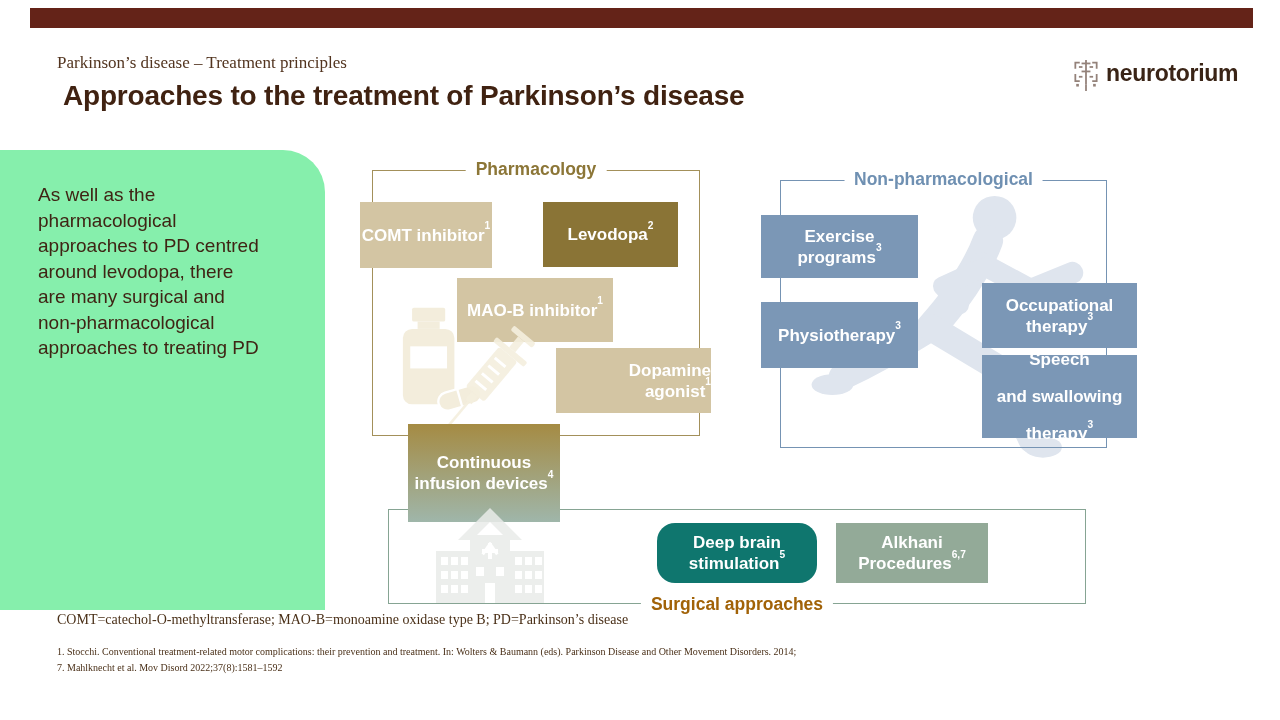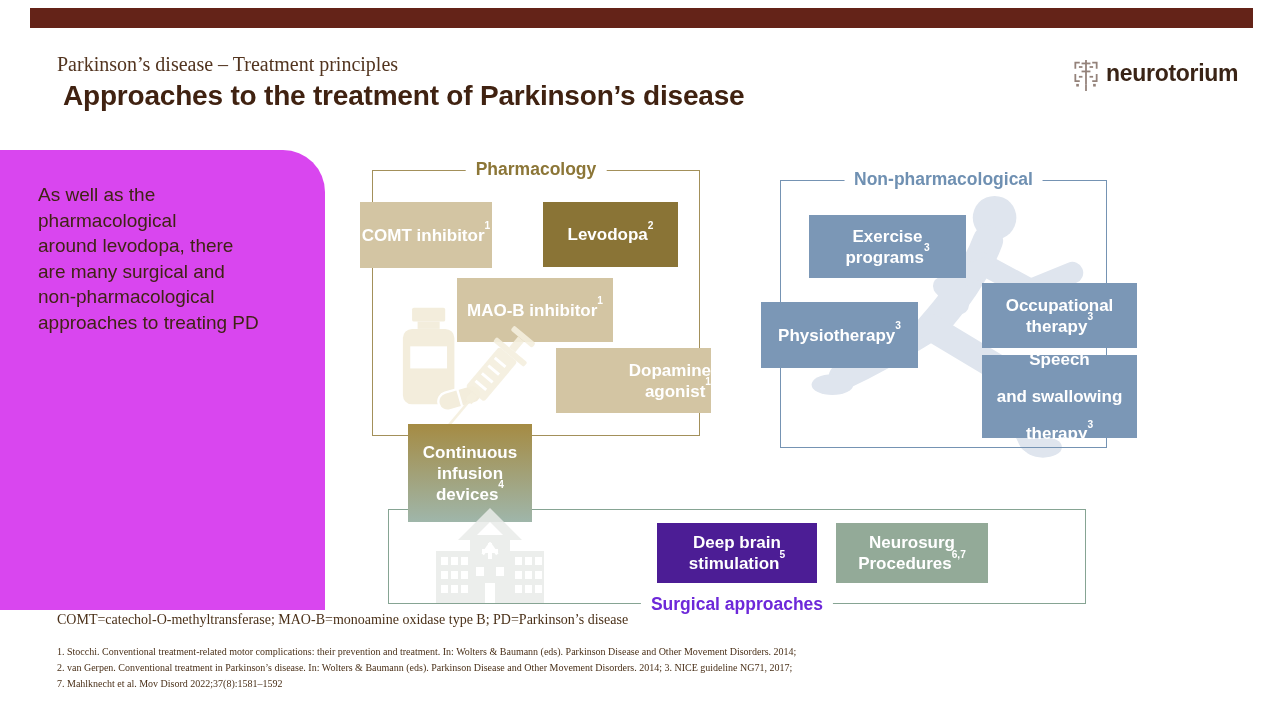--- a/index.html
+++ b/index.html
@@ -1,21 +1,21 @@
 <!DOCTYPE html>
 <html><head>
 <meta charset="utf-8">
 <style>
   html,body{margin:0;padding:0;background:#fff;}
   #slide{position:relative;width:1280px;height:720px;background:#ffffff;overflow:hidden;
          font-family:"Liberation Sans",sans-serif;}
   .abs{position:absolute;}
   
   #top-bar{left:30px;top:8px;width:1223px;height:20px;}
-  #eyebrow{left:57px;top:53px;font-family:"Liberation Serif",serif;font-size:20px;}
+  #eyebrow{left:57px;top:53px;font-family:"Liberation Serif",serif;font-size:17px;}
   #title{left:56px;top:80px;font-size:28px;font-weight:bold;letter-spacing:-0.2px;}
   #logo-icon{left:1070px;top:56px;}
   #logo-text{left:1106px;top:60px;font-size:23px;font-weight:600;letter-spacing:-0.3px;}
   
   #sidebar{left:0;top:150px;width:325px;height:460px;border-top-right-radius:42px;}
   #sidebar-text{position:absolute;left:38px;top:32px;width:262px;font-size:19px;}
   #sidebar-text .ln{line-height:25.5px;}
   
   .outline{border:1.6px solid;box-sizing:border-box;}
   .sec-title{position:absolute;left:50%;transform:translateX(-50%);background:#fff;
@@ -27,22 +27,22 @@
   #surg-outline{left:388px;top:509px;width:698px;height:95px;}
   
   .tbox{display:flex;flex-direction:column;justify-content:center;align-items:center;
         color:#fff;font-weight:bold;font-size:17px;text-align:center;}
   .tbox .ln{line-height:21px;}
   sup{font-size:0.6em;position:relative;top:-0.45em;line-height:0;}
   #box-comt{left:360px;top:202px;width:132px;height:66px;}
   #box-levodopa{left:543px;top:202px;width:135px;height:65px;}
   #box-maob{left:457px;top:278px;width:156px;height:64px;}
   #box-dopamine{left:556px;top:348px;width:155px;height:65px;align-items:flex-end;}
-  #box-infusion{left:408px;top:424px;width:124px;height:98px;}
-  #box-exercise{left:761px;top:215px;width:157px;height:63px;margin-left:48px;}
+  #box-infusion{left:408px;top:424px;width:152px;height:98px;}
+  #box-exercise{left:761px;top:215px;width:157px;height:63px;}
   #box-physio{left:761px;top:302px;width:157px;height:66px;text-align:center;}
   #box-occupational{left:982px;top:283px;width:155px;height:65px;}
   #box-speech{left:982px;top:355px;width:155px;height:83px;gap:16px;}
   #box-dbs{left:657px;top:523px;width:160px;height:60px;}
   #box-lesional{left:836px;top:523px;width:152px;height:60px;}
   
   #runner-icon{left:790px;top:195px;}
   #bottle-icon{left:390px;top:306px;}
   #syringe-icon{left:420px;top:318px;}
   #hospital-icon{left:432px;top:505px;opacity:0.85;}
@@ -74,24 +74,25 @@
       <path d="M10 11 H14"></path>
       <path d="M22 11 H26"></path>
       <path d="M10 22 H14"></path>
       <path d="M22 22 H26"></path>
     </g>
     <rect x="7" y="30" width="3" height="3" fill="currentColor"></rect>
     <rect x="26" y="30" width="3" height="3" fill="currentColor"></rect>
   </svg>
   <div class="abs" id="logo-text" style="color: rgb(58, 36, 22);">neurotorium</div>
 
-  <div class="abs" id="sidebar" style="background-color: #d946ef;">
+  <div class="abs" id="sidebar" style="background-color: #86efac;">
     <div id="sidebar-text" style="color: rgb(63, 36, 20);">
         <div class="ln">As well as the</div>
         <div class="ln">pharmacological</div>
+        <div class="ln">approaches to PD centred</div>
         <div class="ln">around levodopa, there</div>
         <div class="ln">are many surgical and</div>
         <div class="ln">non-pharmacological</div>
         <div class="ln">approaches to treating PD</div>
       </div>
   </div>
 
   <svg class="abs" id="runner-icon" width="320" height="275" viewBox="0 0 320 290" fill="none" style="color: rgb(223, 229, 238);">
     <circle cx="207" cy="24" r="23" fill="currentColor"></circle>
     <path d="M200 48 C188 80 165 112 140 140" stroke="currentColor" stroke-width="32" stroke-linecap="round"></path>
@@ -162,21 +163,21 @@
       <div class="ln">Occupational</div>
       <div class="ln">therapy<sup>3</sup></div>
     </div>
   <div class="abs tbox" id="box-speech" style="background-color: rgb(123, 151, 182);">
       <div class="ln">Speech</div>
       <div class="ln">and swallowing</div>
       <div class="ln">therapy<sup>3</sup></div>
     </div>
 
   <div class="abs outline" id="surg-outline" style="border-color: rgb(134, 164, 147);">
-    <div class="sec-title bottom" style="color: #6d28d9;">Surgical approaches</div>
+    <div class="sec-title bottom" style="color: #a16207;">Surgical approaches</div>
   </div>
 
   <div class="abs tbox" id="box-infusion" style="background: linear-gradient(rgb(165, 139, 67), rgb(159, 182, 170));">
       <div class="ln">Continuous</div>
       <div class="ln">infusion devices<sup>4</sup></div>
     </div>
 
   <svg class="abs" id="hospital-icon" width="120" height="100" viewBox="0 0 120 100" fill="none" style="color: rgb(233, 236, 233);">
     <path d="M58 3 L26 35 L40 35 L58 17 L76 35 L90 35 Z" fill="currentColor"></path>
     <rect x="38" y="30" width="40" height="68" fill="currentColor"></rect>
@@ -204,29 +205,28 @@
         <rect x="103" y="66" width="7" height="8"></rect>
       <rect x="83" y="80" width="7" height="8"></rect>
         <rect x="93" y="80" width="7" height="8"></rect>
         <rect x="103" y="80" width="7" height="8"></rect>
       <rect x="44" y="62" width="8" height="9"></rect>
         <rect x="64" y="62" width="8" height="9"></rect>
       <rect x="53" y="78" width="10" height="20"></rect>
     </g>
   </svg>
 
-  <div class="abs tbox" id="box-dbs" style="background-color: #4c1d95;">
+  <div class="abs tbox" id="box-dbs" style="background-color: #0f766e; border-radius: 18px;">
       <div class="ln">Deep brain</div>
       <div class="ln">stimulation<sup>5</sup></div>
     </div>
   <div class="abs tbox" id="box-lesional" style="background-color: rgb(147, 170, 152);">
-      <div class="ln">Neurosurg</div>
+      <div class="ln">Alkhani</div>
       <div class="ln">Procedures<sup>6,7</sup></div>
     </div>
 
   <div class="abs" id="abbrev" style="color: rgb(74, 48, 24);">COMT=catechol-O-methyltransferase; MAO-B=monoamine oxidase type B; PD=Parkinson’s disease</div>
   <div class="abs" id="refs" style="color: rgb(74, 48, 24);">
       <div class="ln">1. Stocchi. Conventional treatment-related motor complications: their prevention and treatment. In: Wolters &amp; Baumann (eds). Parkinson Disease and Other Movement Disorders. 2014;</div>
-      <div class="ln">2. van Gerpen. Conventional treatment in Parkinson’s disease. In: Wolters &amp; Baumann (eds). Parkinson Disease and Other Movement Disorders. 2014; 3. NICE guideline NG71, 2017;</div>
       <div class="ln">7. Mahlknecht et al. Mov Disord 2022;37(8):1581–1592</div>
     </div>
 
 </div>
 
 </body></html>

